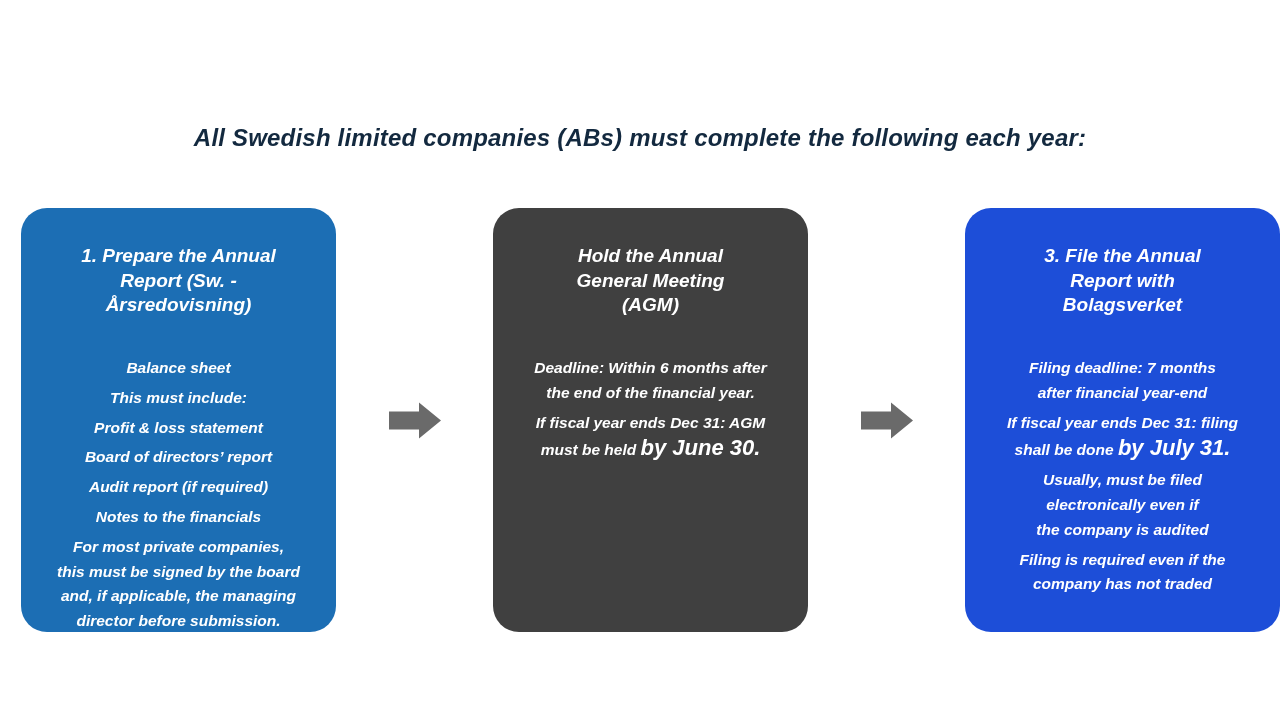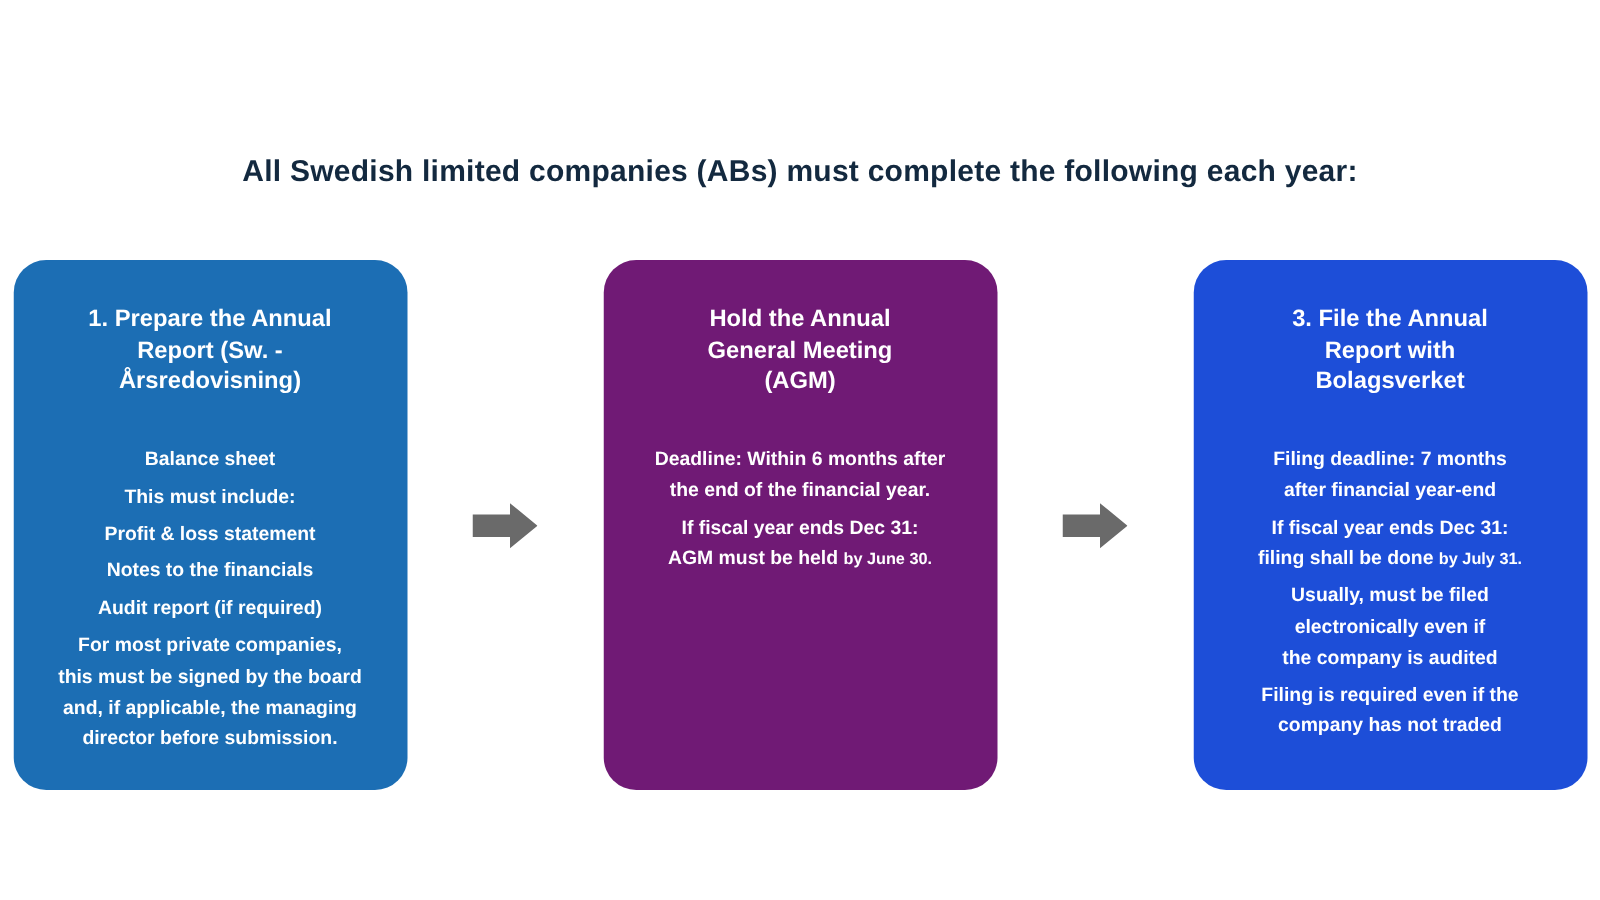--- a/index.html
+++ b/index.html
@@ -8,72 +8,73 @@
     width: 1280px;
     height: 720px;
     background: #ffffff;
     font-family: "Liberation Sans", sans-serif;
     overflow: hidden;
   }
   .slide {
     position: relative;
     width: 1280px;
     height: 720px;
+    font-style: italic;
   }
   .title {
     position: absolute;
     top: 124px;
     left: 0;
     width: 100%;
     margin: 0;
     text-align: center;
     font-size: 24px;
     font-weight: 700;
     letter-spacing: 0.2px;
     color: #13293F;
   }
   .row {
     position: absolute;
     top: 208px;
     left: 0;
     width: 100%;
     display: flex;
-    justify-content: center;
+    justify-content: flex-end;
     align-items: stretch;
     gap: 36px;
   }
   .card {
     width: 315px;
     height: 424px;
     border-radius: 26px;
     padding: 36px 30px 0 30px;
     color: #ffffff;
     text-align: center;
   }
   .card-1 { background: #1C6EB4; }
-  .card-2 { background: #701a75; }
+  .card-2 { background: #404040; }
   .card-3 { background: #1d4ed8; }
   .card-heading {
     font-size: 19px;
     font-weight: 700;
     line-height: 1.3;
     margin: 0 auto 38px auto;
   }
   .card-1 .card-heading { max-width: 240px; }
   .card-2 .card-heading { max-width: 200px; }
   .card-3 .card-heading { max-width: 200px; }
   .card-body p {
     margin: 0 0 5px 0;
     font-size: 15.5px;
     font-weight: 700;
     line-height: 1.6;
     text-wrap: balance;
   }
   .big {
-    font-size: 13px;
+    font-size: 22px;
     line-height: 1.2;
   }
   .arrow-cell {
     width: 85px;
     display: flex;
     align-items: center;
     justify-content: center;
   }
   .arrow-cell svg { display: block; }
 </style>
@@ -85,22 +86,23 @@
   <h1 class="title">All Swedish limited companies (ABs) must complete the following each year:</h1>
 
   <div class="row">
 
     <div class="card card-1">
       <div class="card-heading">1. Prepare the Annual Report (Sw. - Årsredovisning)</div>
       <div class="card-body">
         <p><span>Balance sheet</span></p>
         <p><span>This must include:</span></p>
         <p><span>Profit &amp; loss statement</span></p>
+        <p><span>Board of directors’ report</span></p>
+        <p><span>Audit report (if required)</span></p>
         <p><span>Notes to the financials</span></p>
-        <p><span>Audit report (if required)</span></p>
         <p><span>For most private companies, this must be signed by the board and, if applicable, the managing director before submission.</span></p>
       </div>
     </div>
 
     <div class="arrow-cell">
       <svg width="52" height="37" viewBox="0 0 52 37">
         <polygon points="0,9.5 30,9.5 30,0.5 52,18.5 30,36.5 30,27.5 0,27.5" fill="#6A6A6A"></polygon>
       </svg>
     </div>
 

